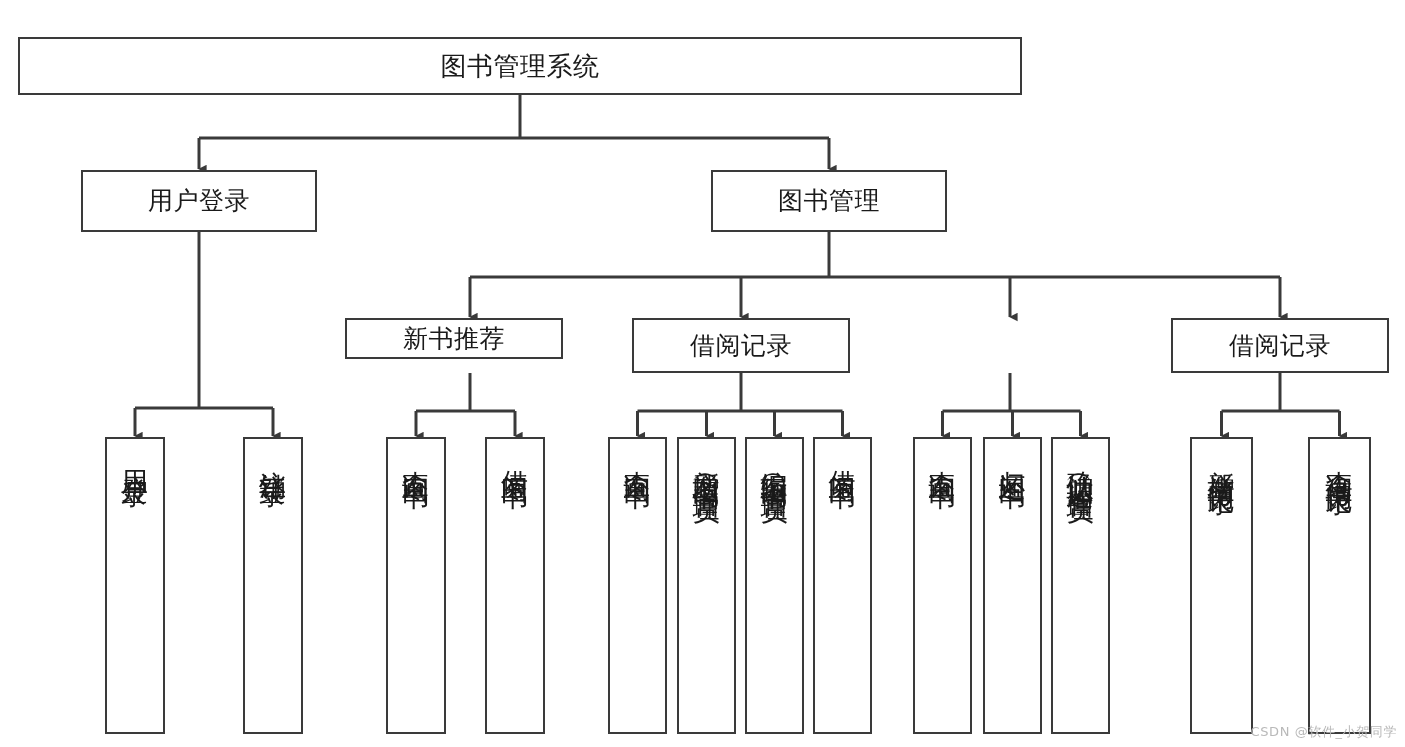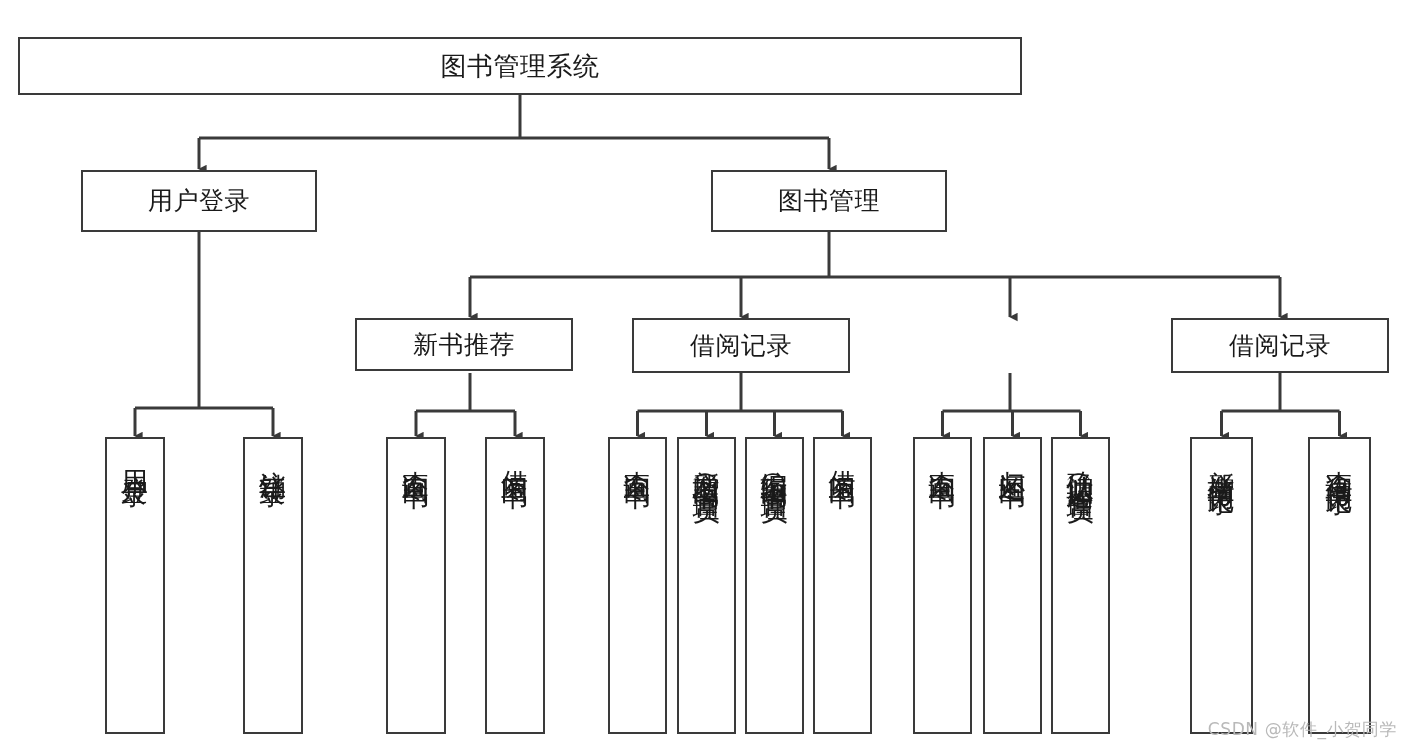--- a/index.html
+++ b/index.html
@@ -61,21 +61,21 @@
     writing-mode: vertical-rl;
     text-orientation: upright;
     font-size: 27px;
     line-height: 1;
     letter-spacing: 4px;
   }
   .watermark {
     position: absolute;
     right: 8px;
     bottom: 6px;
-    font-size: 17px;
+    font-size: 13px;
     color: #b9b9b9;
     letter-spacing: 0.6px;
     user-select: none;
     white-space: nowrap;
   }
 </style>
 </head>
 <body>
 
 <div id="diagram-root">
@@ -127,21 +127,21 @@
     <span class="node-label">图书管理系统</span>
   </div>
 
   <div class="node-box node-h" style="left: 81px; top: 170px; width: 236px; height: 62px;">
     <span class="node-label">用户登录</span>
   </div>
   <div class="node-box node-h" style="left: 711px; top: 170px; width: 236px; height: 62px;">
     <span class="node-label">图书管理</span>
   </div>
 
-  <div class="node-box node-h" style="left: 355px; top: 318px; width: 218px; height: 53px;">
+  <div class="node-box node-h" style="left: 345px; top: 318px; width: 218px; height: 41px;">
     <span class="node-label">新书推荐</span>
   </div>
   <div class="node-box node-h" style="left: 632px; top: 318px; width: 218px; height: 55px;">
     <span class="node-label">借阅记录</span>
   </div>
   <div class="node-box node-h" style="left: 1171px; top: 318px; width: 218px; height: 55px;">
     <span class="node-label">借阅记录</span>
   </div>
 
   <div class="node-box node-v" style="left: 105px; top: 437px; width: 60px; height: 297px;">

